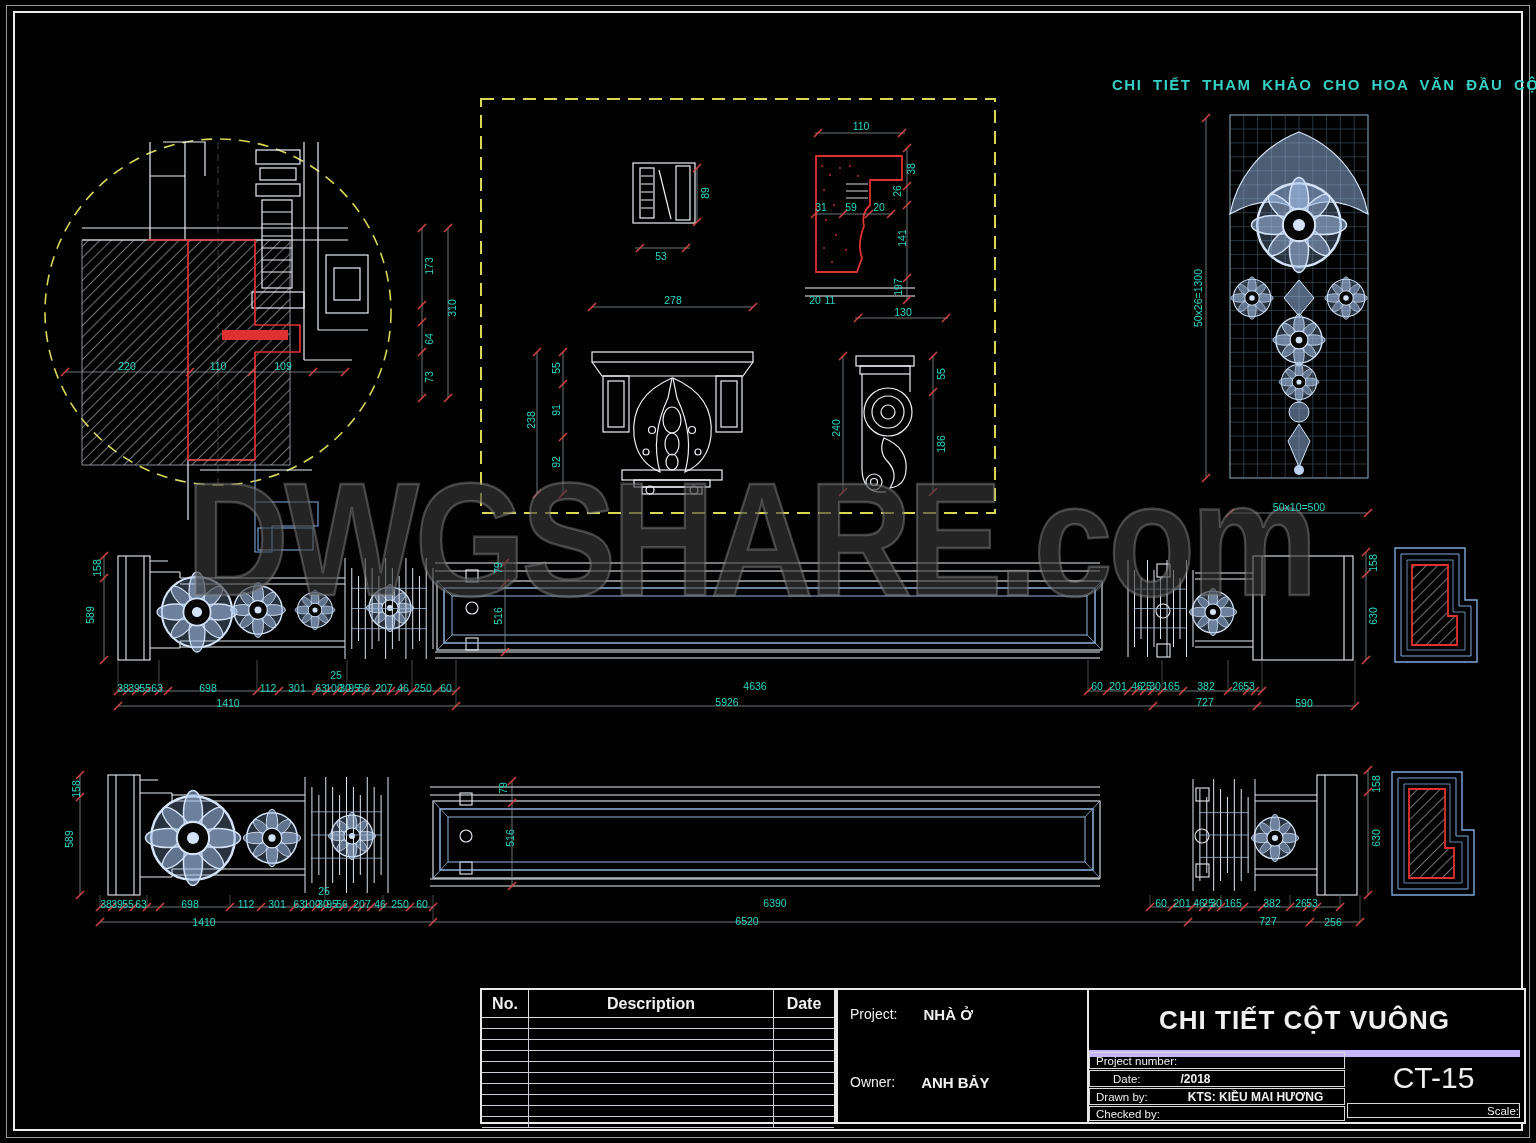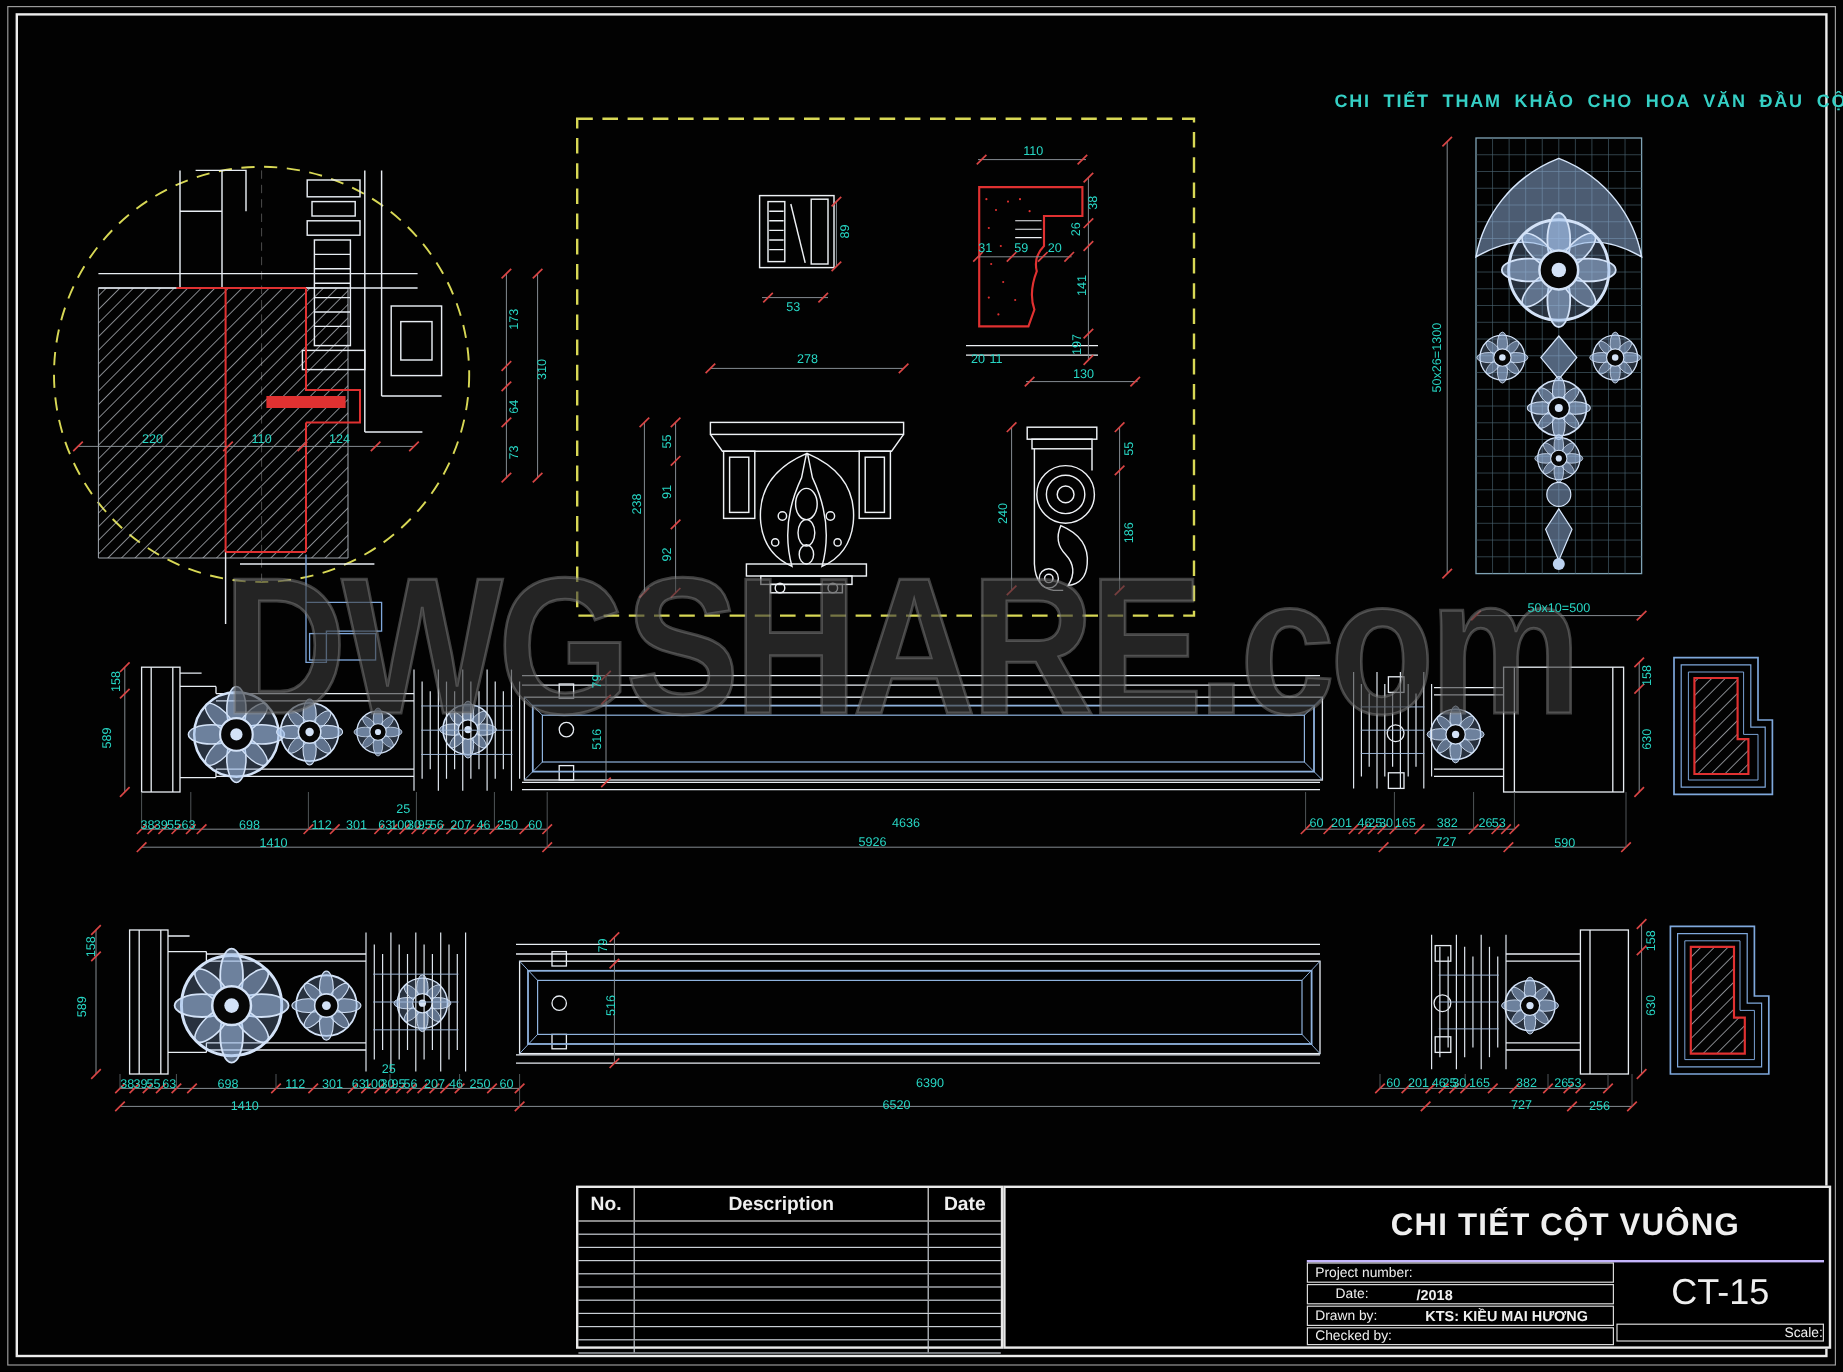--- a/index.html
+++ b/index.html
@@ -31,21 +31,21 @@
   #rev-header .c2{flex:1;border-right:1px solid #e0e0e0;display:flex;align-items:center;justify-content:center;}
   #rev-header .c3{width:60px;display:flex;align-items:center;justify-content:center;}
   .rev-row{display:flex;height:10px;border-bottom:1px solid #c9ced4;}
   .rev-row .c1{width:46px;border-right:1px solid #c9ced4;}
   .rev-row .c2{flex:1;border-right:1px solid #c9ced4;}
   .rev-row .c3{width:60px;}
   #title-block{left:836px;top:988px;width:686px;height:132px;}
   #tb-left{position:absolute;left:0;top:0;width:249px;height:100%;border-right:2px solid #e9e9e9;}
   .tb-kv{position:absolute;left:12px;display:flex;gap:26px;font-size:14px;}
   .tb-kv .v{font-weight:bold;font-size:15px;}
-  #tb-title-cell{position:absolute;left:251px;top:0;width:431px;height:60px;border-bottom:2px solid #c4b5fd;
+  #tb-title-cell{position:absolute;left:251px;top:0;width:431px;height:60px;border-bottom:7px solid #c4b5fd;
                  display:flex;align-items:center;justify-content:center;font-size:26px;font-weight:bold;letter-spacing:1px;}
   .tb-row{position:absolute;left:251px;width:256px;height:17px;border:1px solid #d9d9d9;
           display:flex;align-items:center;font-size:11.5px;padding-left:6px;box-sizing:border-box;}
   .tb-row .val{margin-left:40px;font-weight:bold;font-size:12px;}
   #tb-num-cell{position:absolute;left:509px;top:62px;width:173px;height:51px;
                display:flex;align-items:center;justify-content:center;font-size:30px;font-weight:normal;}
   #tb-scale-row{position:absolute;left:509px;top:113px;width:173px;height:15px;border:1px solid #d9d9d9;
                 font-size:11.5px;display:flex;align-items:center;padding-left:6px;box-sizing:border-box;justify-content:flex-end;}
 </style>
 </head>
@@ -562,21 +562,21 @@
         <line x1="1199" y1="835" x2="1249" y2="835" stroke="#9fb8d8" stroke-width="0.8"></line>
         <line x1="1199" y1="857.4" x2="1249" y2="857.4" stroke="#9fb8d8" stroke-width="0.8"></line>
       </g>
   </svg>
 
   <div id="watermark">DWGSHARE.com</div>
   <div id="ref-note">CHI TIẾT THAM KHẢO CHO HOA VĂN ĐẦU CỘT VUÔNG</div>
   <div id="dims">
       <span class="dim" style="left: 127px; top: 366px;">220</span>
       <span class="dim" style="left: 218px; top: 366px;">110</span>
-      <span class="dim" style="left: 283px; top: 366px;">124</span>
+      <span class="dim" style="left: 283px; top: 366px;">109</span>
       <span class="dim r" style="left: 429px; top: 266px;">173</span>
       <span class="dim r" style="left: 452px; top: 308px;">310</span>
       <span class="dim r" style="left: 429px; top: 339px;">64</span>
       <span class="dim r" style="left: 429px; top: 377px;">73</span>
       <span class="dim r" style="left: 705px; top: 193px;">89</span>
       <span class="dim" style="left: 661px; top: 256px;">53</span>
       <span class="dim" style="left: 861px; top: 126px;">110</span>
       <span class="dim r" style="left: 911px; top: 169px;">38</span>
       <span class="dim r" style="left: 897px; top: 191px;">26</span>
       <span class="dim" style="left: 821px; top: 207px;">31</span>
@@ -728,20 +728,30 @@
         </div>
         <div class="rev-row">
           <div class="c1"></div>
           <div class="c2"></div>
           <div class="c3"></div>
         </div>
       </div>
   </div>
 
   <div class="blk" id="title-block">
+    <div id="tb-left">
+      <div class="tb-kv" style="top:16px;">
+        <span>Project:</span>
+        <span class="v">NHÀ Ở</span>
+      </div>
+      <div class="tb-kv" style="top:84px;">
+        <span>Owner:</span>
+        <span class="v">ANH BẢY</span>
+      </div>
+    </div>
     <div id="tb-title-cell">CHI TIẾT CỘT VUÔNG</div>
     <div class="tb-row" style="top:62px;">
       <span>Project number:</span>
     </div>
     <div class="tb-row" style="top:80px;padding-left:23px;">
       <span>Date:</span>
       <span class="val">/2018</span>
     </div>
     <div class="tb-row" style="top:98px;">
       <span>Drawn by:</span>

